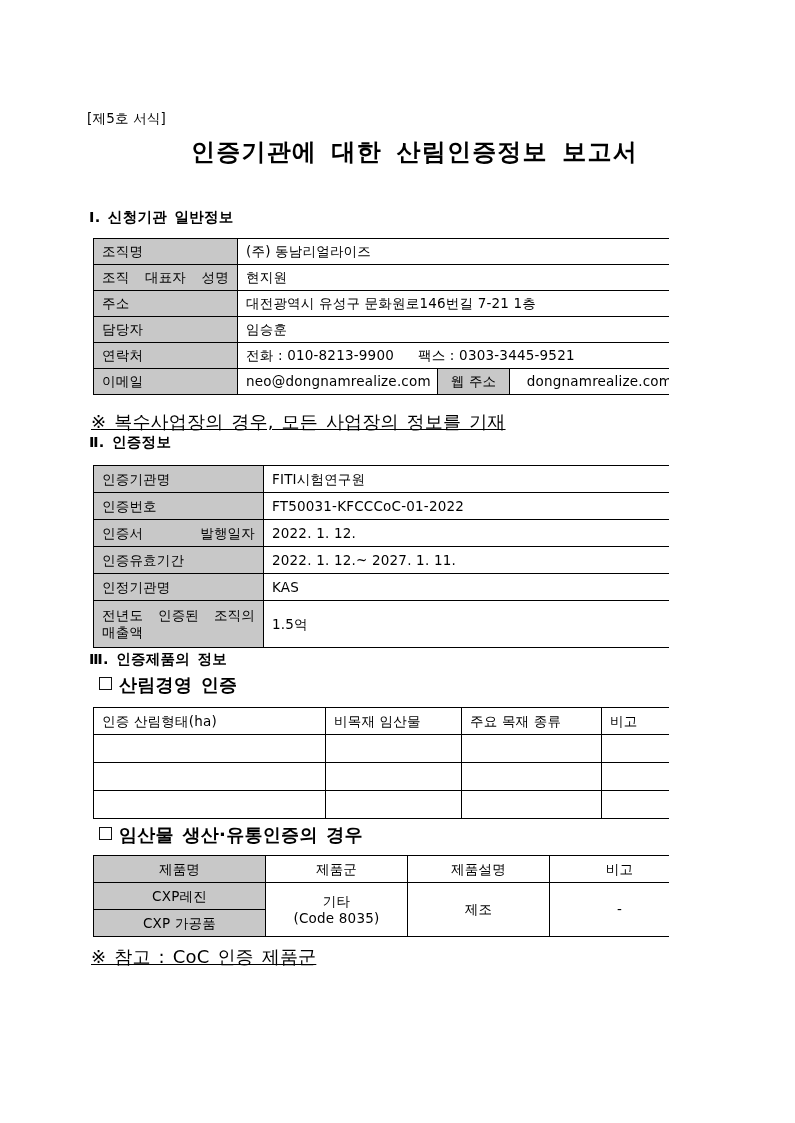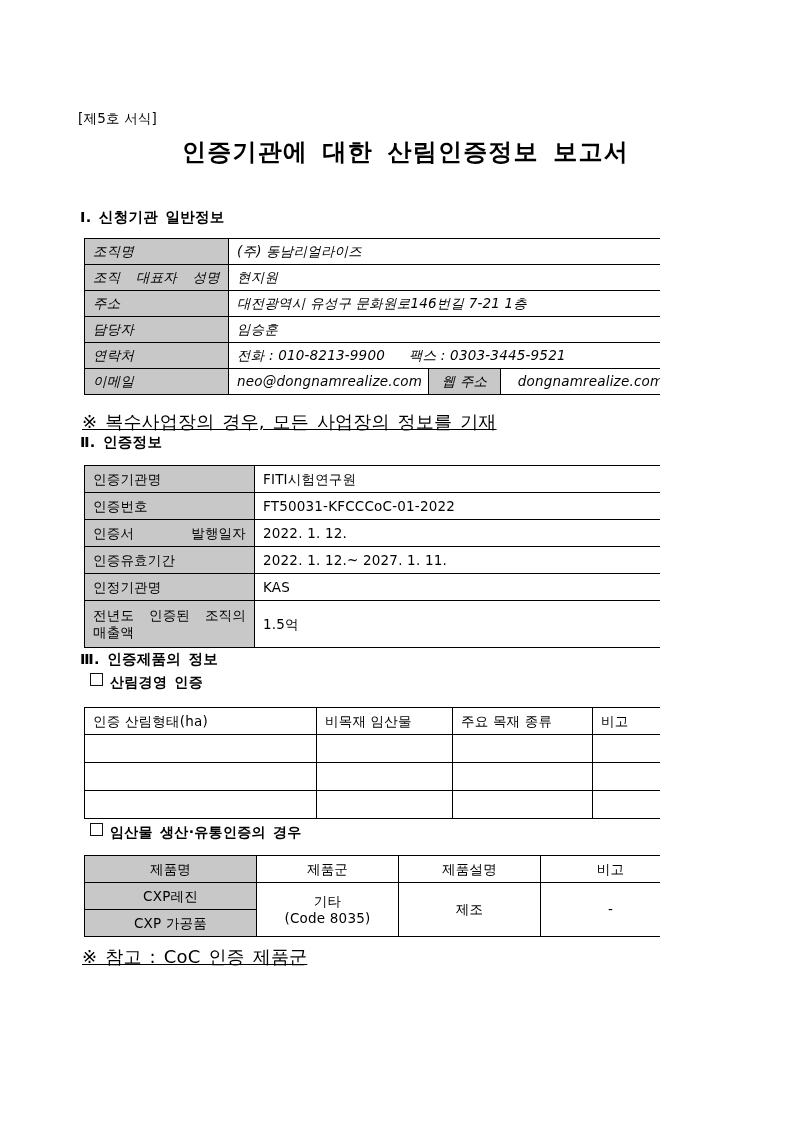--- a/index.html
+++ b/index.html
@@ -11,21 +11,21 @@
   body {
     width: 795px;
     height: 1123px;
     position: relative;
     font-family: "DejaVu Sans", "Liberation Sans", sans-serif;
     color: #000000;
     -webkit-font-smoothing: none;
   }
   .page {
     position: absolute;
-    left: 0; top: 0;
+    left: 9px; top: 0;
     width: 660px;
     height: 1123px;
     overflow: hidden;
   }
 
   
   .form-code {
     position: absolute;
     left: 78px;
     top: 110px;
@@ -54,21 +54,21 @@
     letter-spacing: 0.3px;
     word-spacing: 2px;
     white-space: nowrap;
   }
   .sec1 { left: 80px; top: 208px; }
   .sec2 { left: 80px; top: 433px; }
   .sec3 { left: 80px; top: 650px; }
 
   .checkbox-line {
     position: absolute;
-    font-size: 14px;
+    font-size: 18px;
     font-weight: bold;
     letter-spacing: 0.3px;
     word-spacing: 2px;
     white-space: nowrap;
   }
   .cb1 { left: 90px; top: 673px; }
   .cb2 { left: 90px; top: 823px; }
   .cb-box {
     display: inline-block;
     width: 11px;
@@ -104,21 +104,20 @@
     line-height: 1.25;
   }
   .gray { background: #c8c8c8; }
   .center { text-align: center; padding: 0 2px; }
 
   
   #table-applicant {
     left: 84px;
     top: 238px;
     width: 596px;
-    font-style: italic;
   }
   #table-applicant td { height: 25px; }
   .lbl-justify {
     text-align: justify;
     text-align-last: justify;
     padding: 0 10px 0 8px;
   }
   .contact-val .fax { margin-left: 24px; }
 
   

